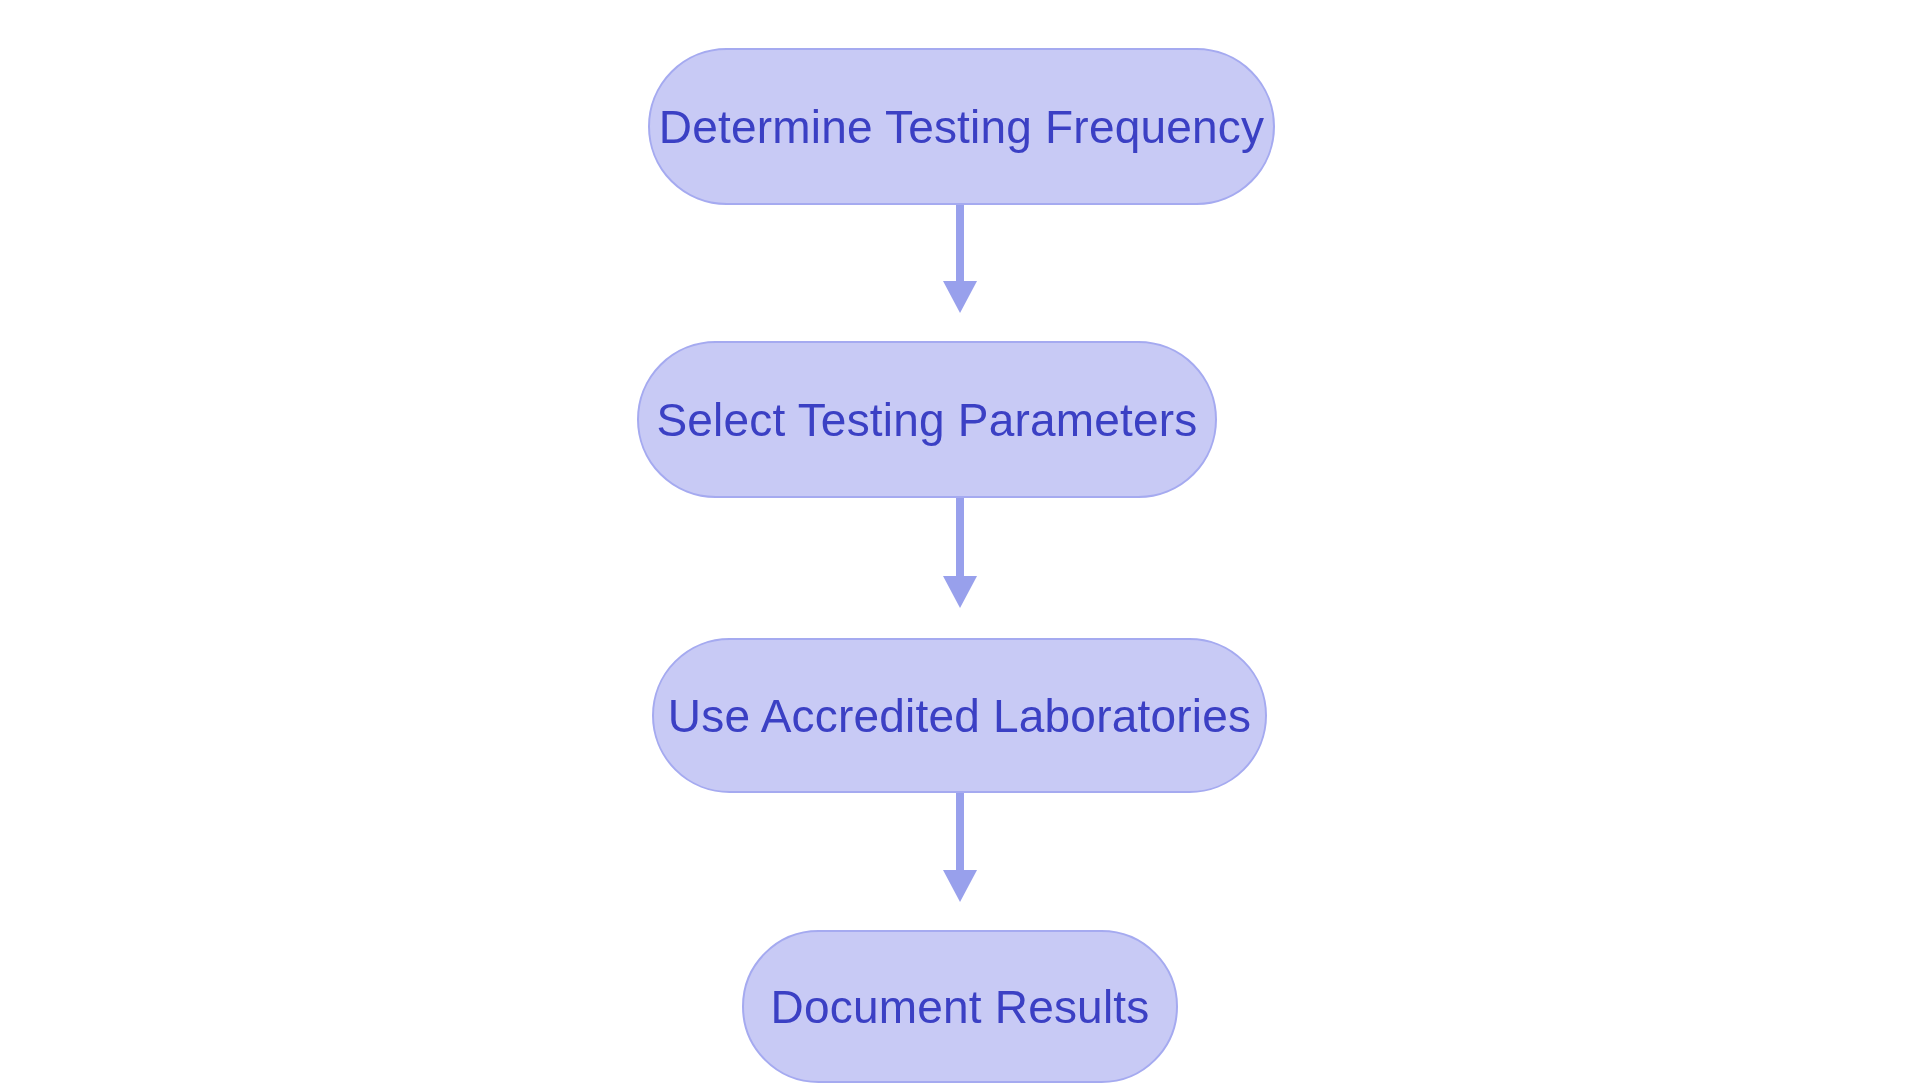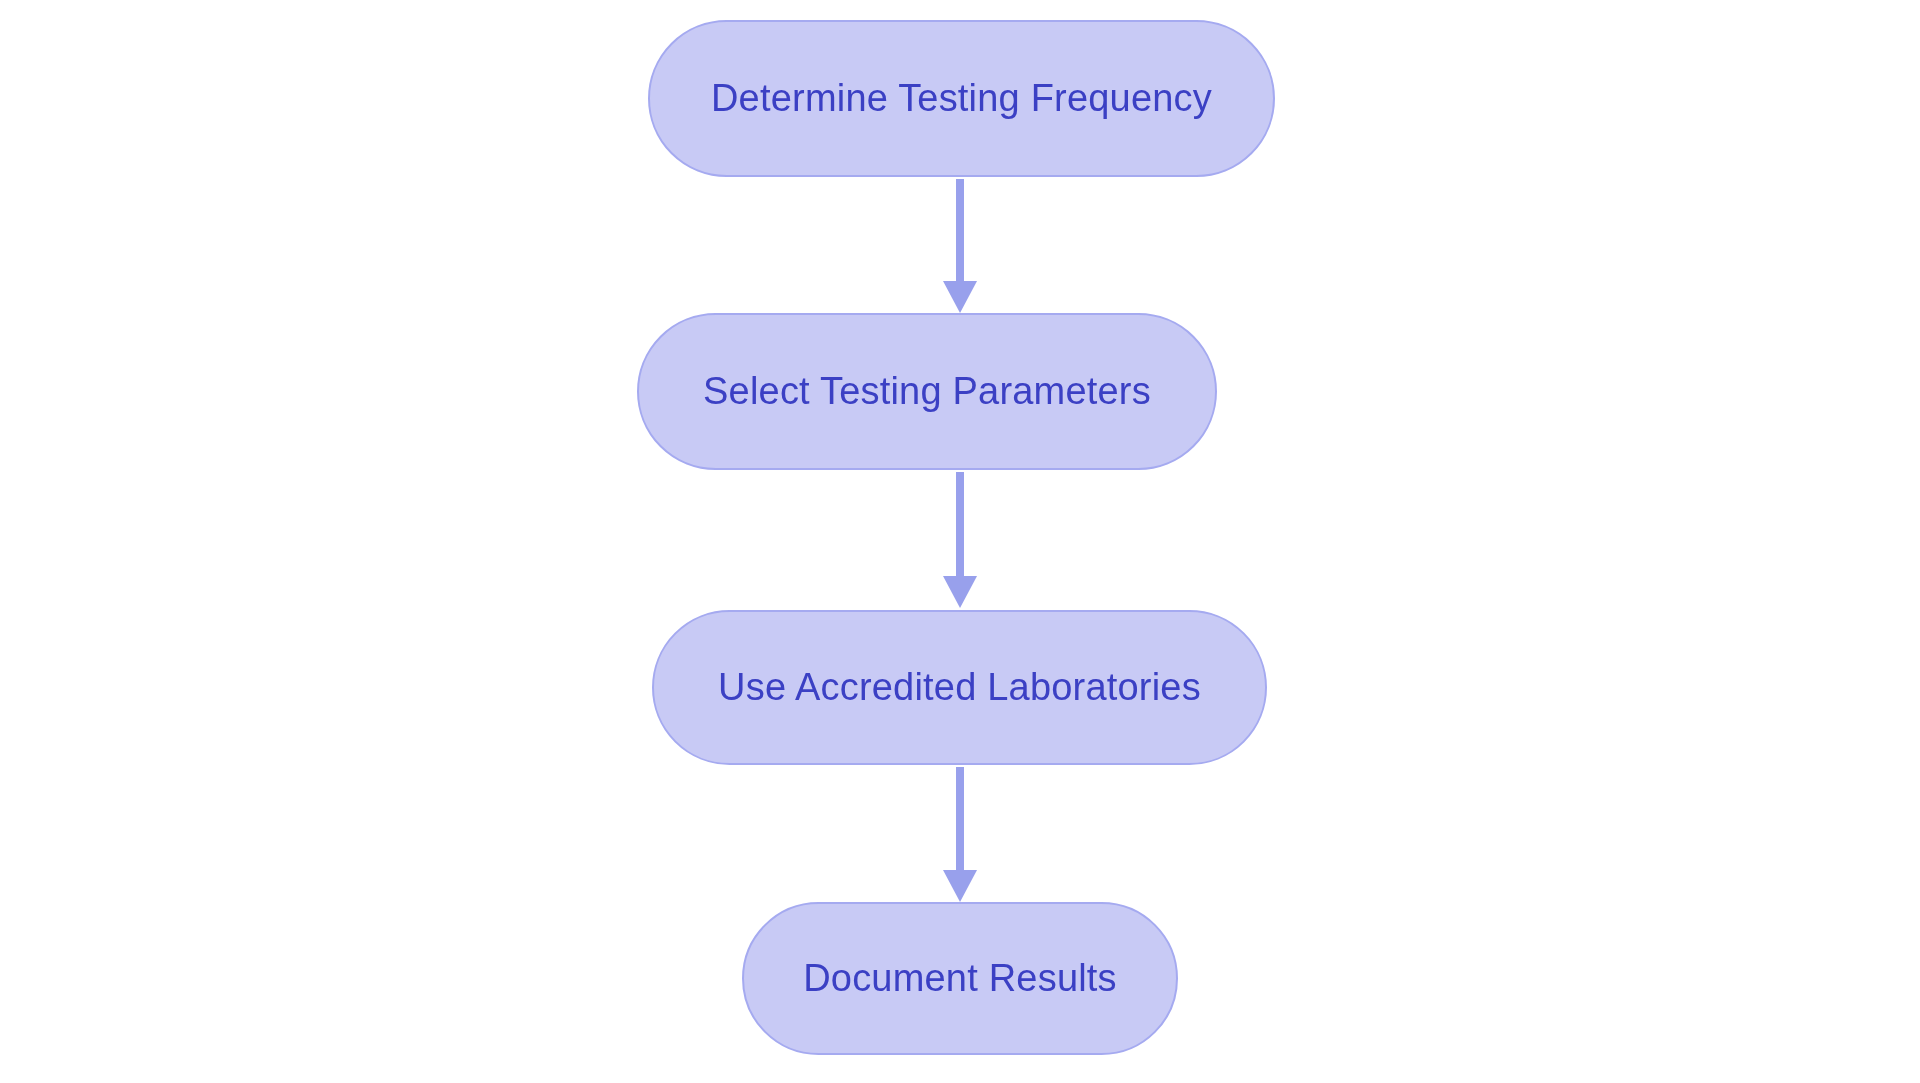--- a/index.html
+++ b/index.html
@@ -25,25 +25,26 @@
   }
   .node {
     position: absolute;
     display: flex;
     align-items: center;
     justify-content: center;
     background: var(--node-fill, #c8caf5);
     border: 2px solid var(--node-border, #a5aaf0);
     border-radius: 999px;
     color: var(--node-text, #3b40c4);
-    font-size: 38px;
+    font-size: 46px;
     font-weight: 400;
     letter-spacing: 0.2px;
     text-align: center;
     white-space: nowrap;
+    margin-top: 28px;
   }
   .node-1 { left: 648px; top: 20px;  width: 627px; height: 157px; }
   .node-2 { left: 637px; top: 313px; width: 580px; height: 157px; }
   .node-3 { left: 652px; top: 610px; width: 615px; height: 155px; }
   .node-4 { left: 742px; top: 902px; width: 436px; height: 153px; }
 </style>
 </head>
 <body>
 
 <div class="canvas">

